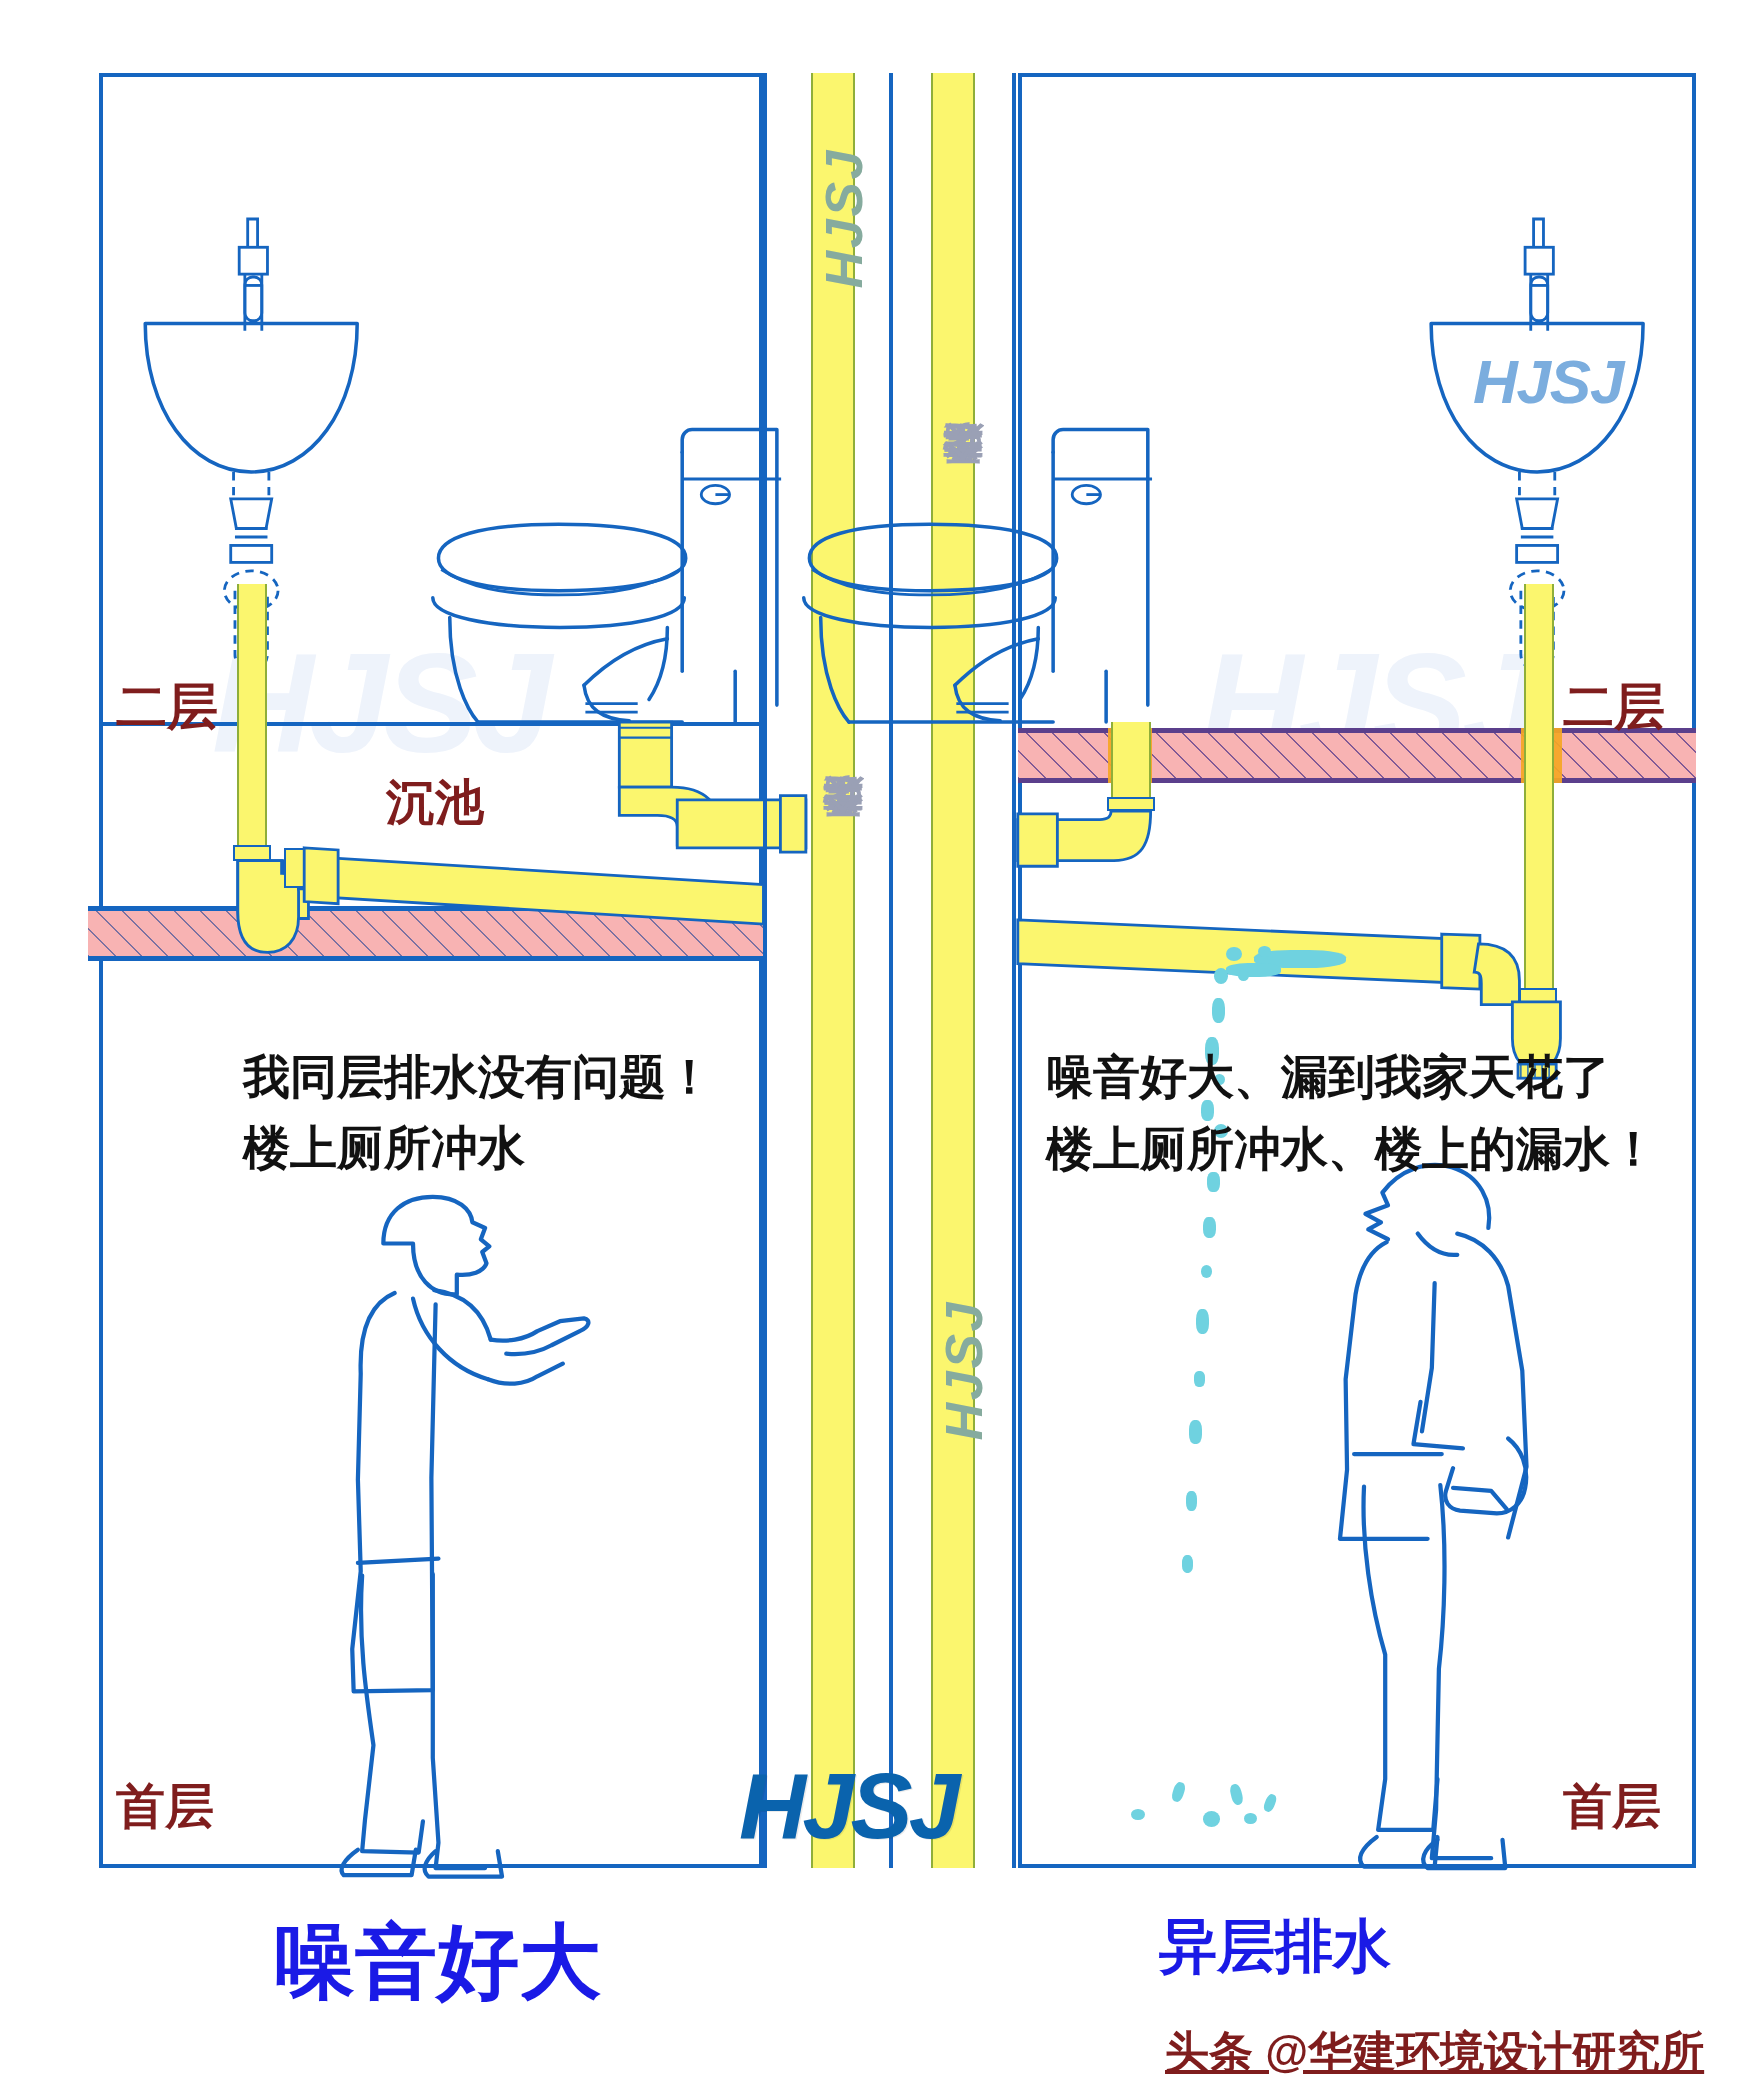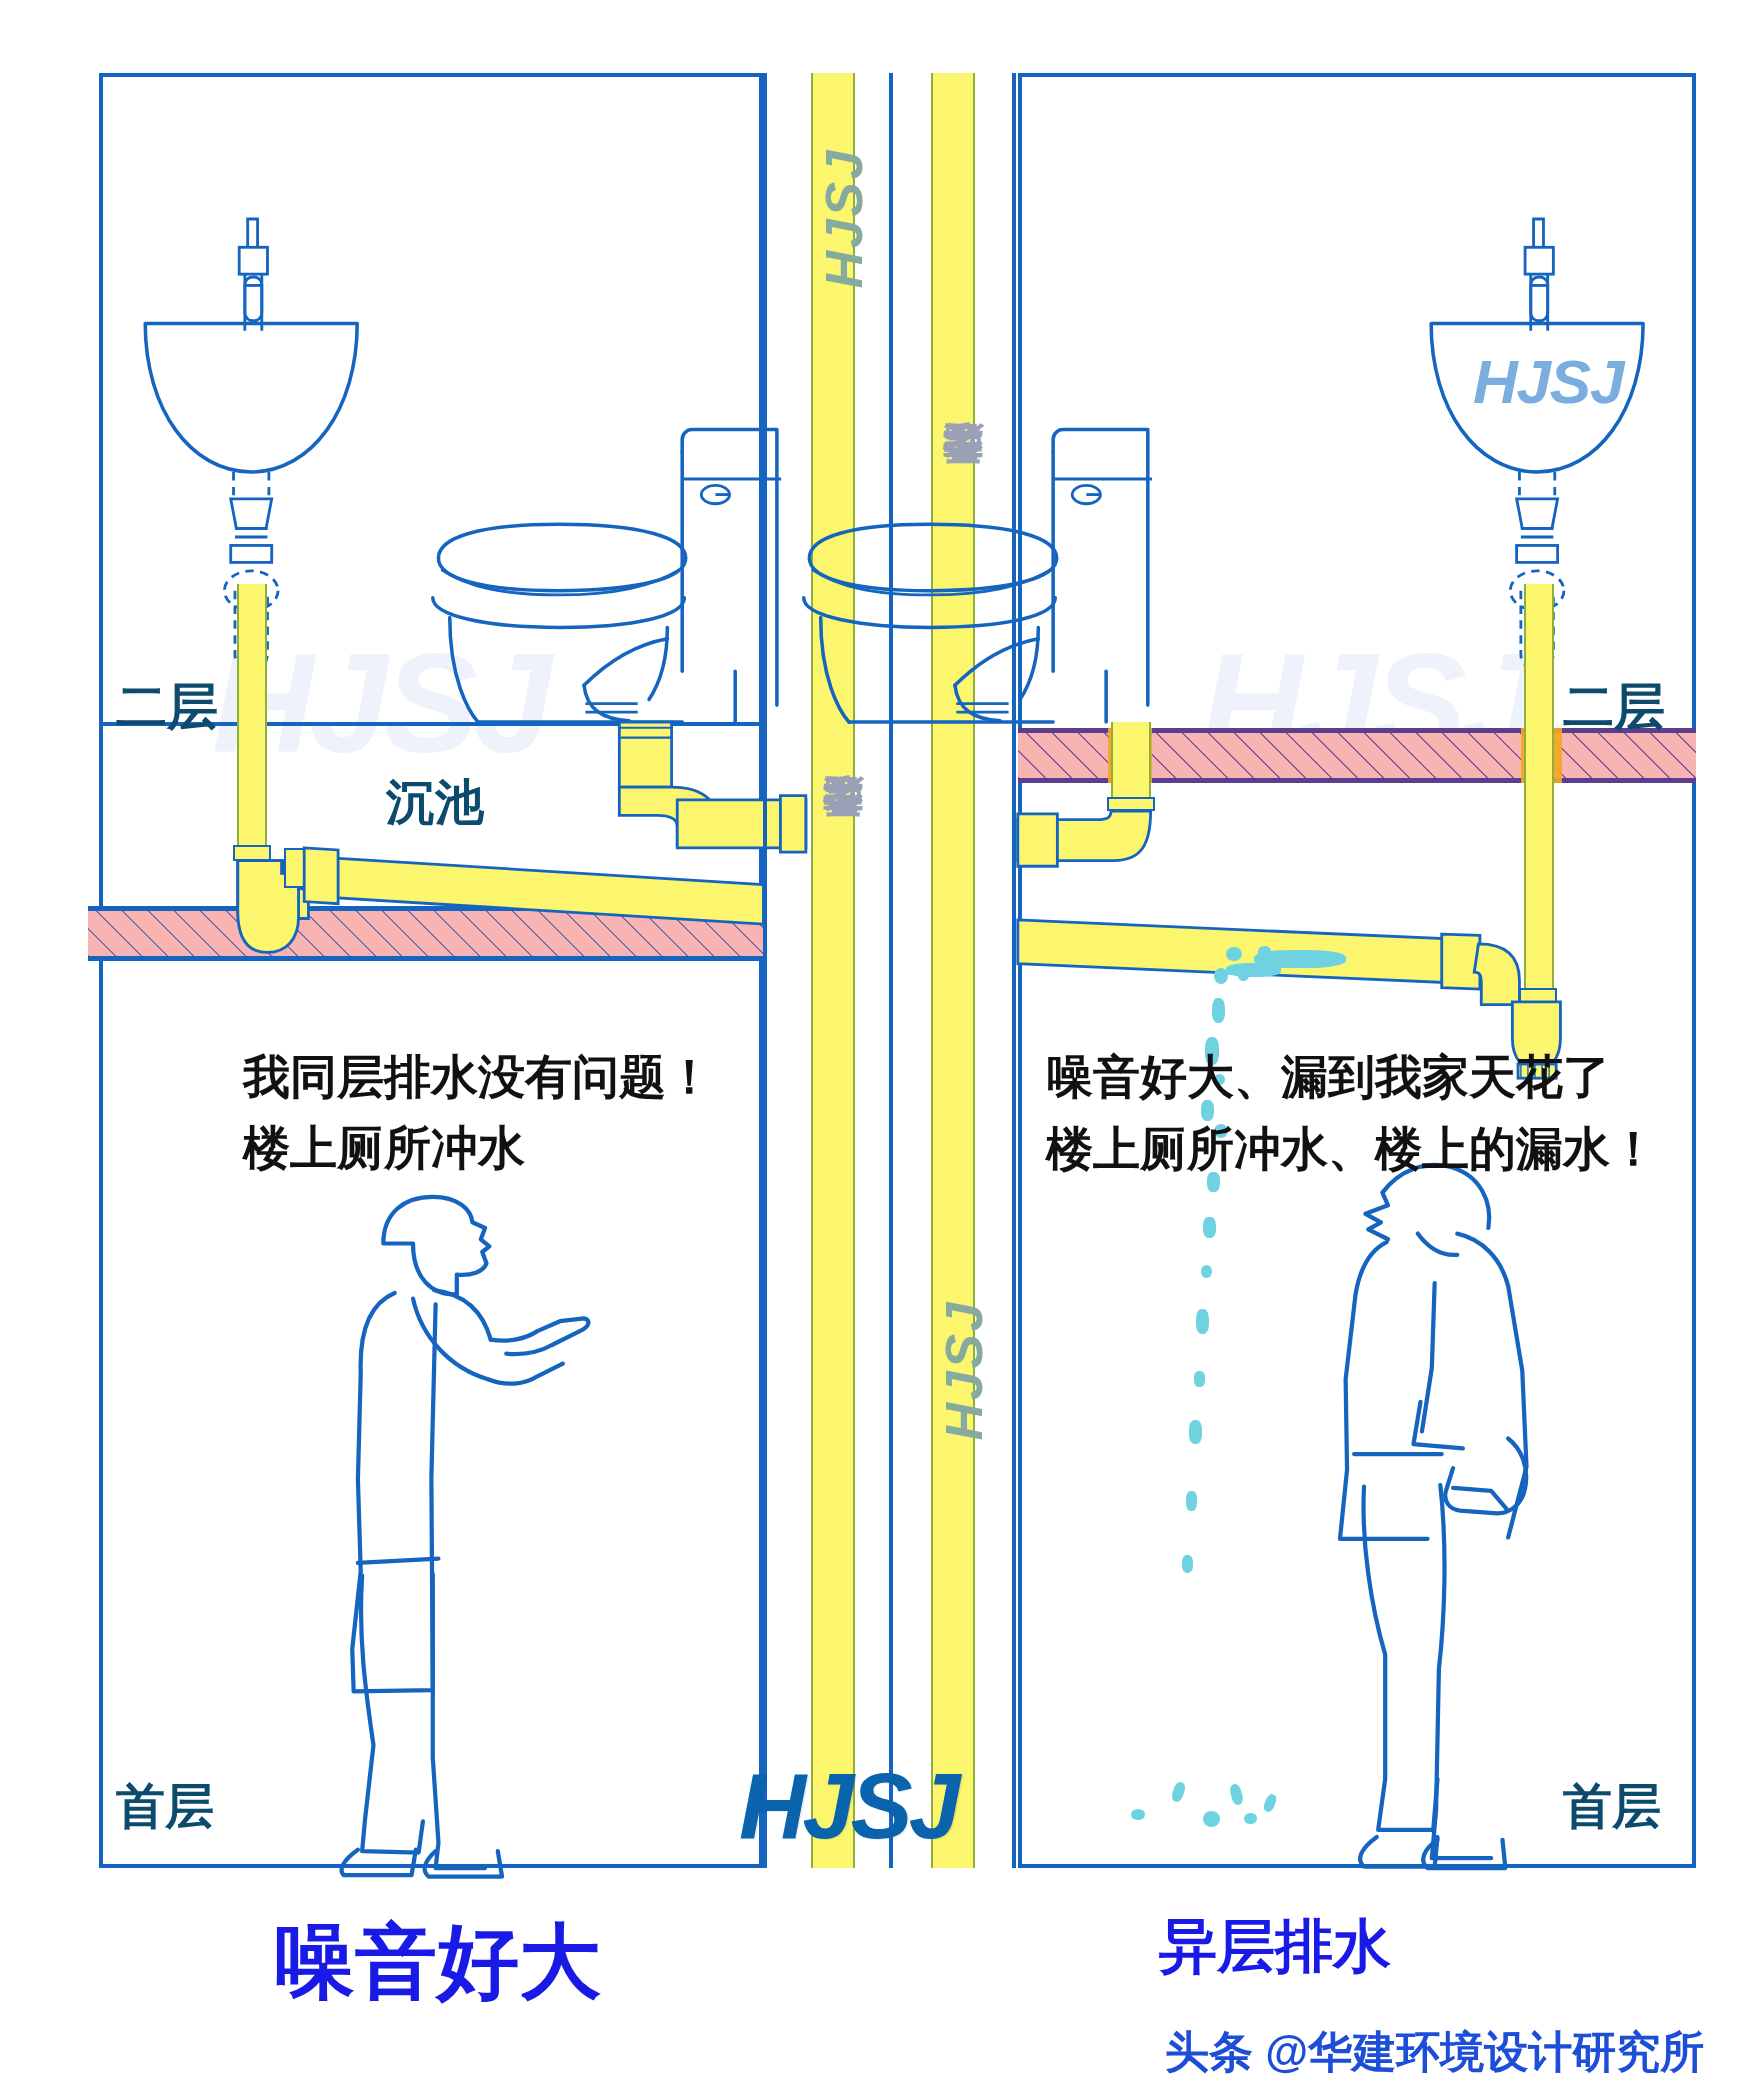--- a/index.html
+++ b/index.html
@@ -39,24 +39,24 @@
        letter-spacing:-.03em;user-select:none;}
   .wm-vert{position:absolute;color:#9aa0b5;font-weight:bold;white-space:nowrap;
        writing-mode:vertical-rl;transform:rotate(180deg);transform-origin:center;}
   .wm-vert-en{position:absolute;color:#86ab9e;font-weight:bold;font-style:italic;white-space:nowrap;
        writing-mode:vertical-rl;transform:rotate(180deg);letter-spacing:.05em;}
   .hjsj-sink{position:absolute;color:#7badde;font-weight:bold;font-style:italic;letter-spacing:-.02em;}
   .hjsj-logo{position:absolute;color:#0a63ad;font-weight:bold;font-style:italic;
        letter-spacing:-.04em;text-shadow:1.4px 1.4px 0 rgba(0,0,0,.08);}
 
   
-  .lab-blue{position:absolute;color:#0c4a6e;font-weight:bold;white-space:nowrap;}
+  .lab-blue{position:absolute;color:#7f1d1d;font-weight:bold;white-space:nowrap;}
   .lab-black{position:absolute;color:#111;font-weight:bold;white-space:nowrap;}
   .title-blue{position:absolute;color:#1a1ae6;font-weight:bold;white-space:nowrap;}
-  .footer-wm{position:absolute;color:#1d4ed8;font-weight:bold;white-space:nowrap;}
+  .footer-wm{position:absolute;color:#7f1d1d;font-weight:bold;white-space:nowrap;text-decoration:underline;}
 
   
   .drop{position:absolute;background:#6fd2e0;border-radius:50%;}
   .splash{position:absolute;background:#6fd2e0;border-radius:40%;}
 
   svg{position:absolute;left:0;top:0;overflow:visible;}
   .ln{fill:none;stroke:#1565c0;stroke-width:5;stroke-linejoin:round;stroke-linecap:round;}
   .ln2{fill:none;stroke:#1565c0;stroke-width:4;}
   .lnd{fill:none;stroke:#1565c0;stroke-width:4;stroke-dasharray:12 9;}
   .fig{fill:none;stroke:#1565c0;stroke-width:6;stroke-linejoin:round;stroke-linecap:round;}

